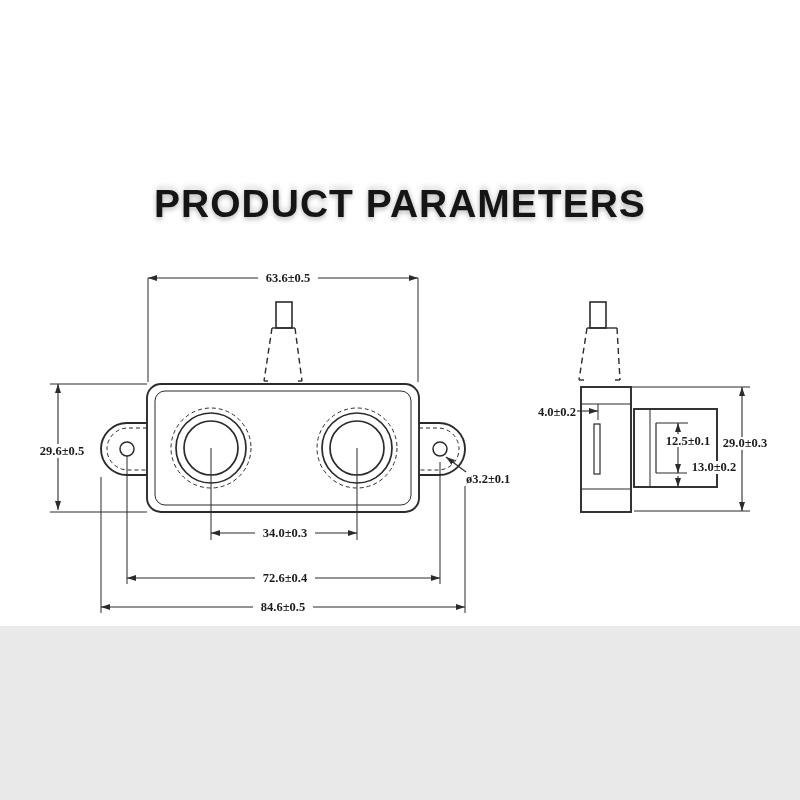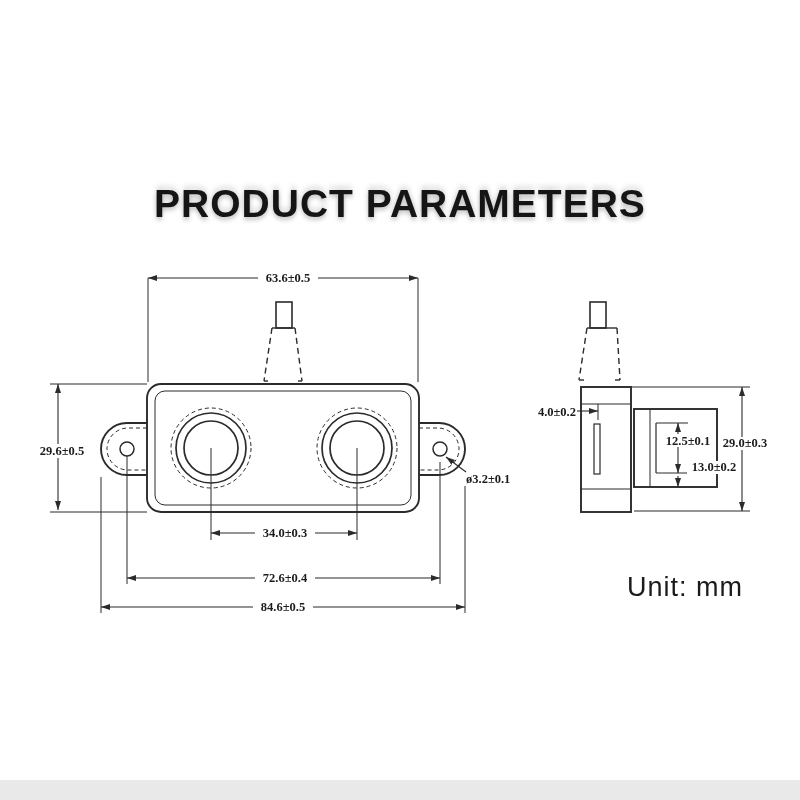--- a/index.html
+++ b/index.html
@@ -1,17 +1,17 @@
 <!DOCTYPE html>
 <html><head>
 <meta charset="utf-8">
 <style>
   html,body{margin:0;padding:0;background:#e9e9e9;}
   .canvas{
-    position:relative;width:800px;height:780px;margin:0 auto;
+    position:relative;width:800px;height:626px;margin:0 auto;
     background:#ffffff;overflow:hidden;
     font-family:"Liberation Sans",sans-serif;
   }
   .page-title{
     position:absolute;left:0;top:182px;width:800px;text-align:center;
     font-family:"Liberation Sans",sans-serif;
     font-size:39px;font-weight:bold;letter-spacing:1px;color:#151515;
     text-shadow:0 3px 4px rgba(70,70,70,.30), 0 -4px 5px rgba(90,90,90,.18);
   }
   .unit-label{
@@ -163,15 +163,14 @@
 
       <g stroke="none">
         <text class="dim-text" x="576" y="416" text-anchor="end">4.0±0.2</text>
         <text class="dim-text" x="688" y="445" text-anchor="middle">12.5±0.1</text>
         <text class="dim-text" x="714" y="471" text-anchor="middle">13.0±0.2</text>
         <text class="dim-text" x="745" y="447" text-anchor="middle">29.0±0.3</text>
       </g>
     </g>
   </svg>
 
-  <div class="unit-label">Unit: mm</div>
 
 </div>
 
 </body></html>

